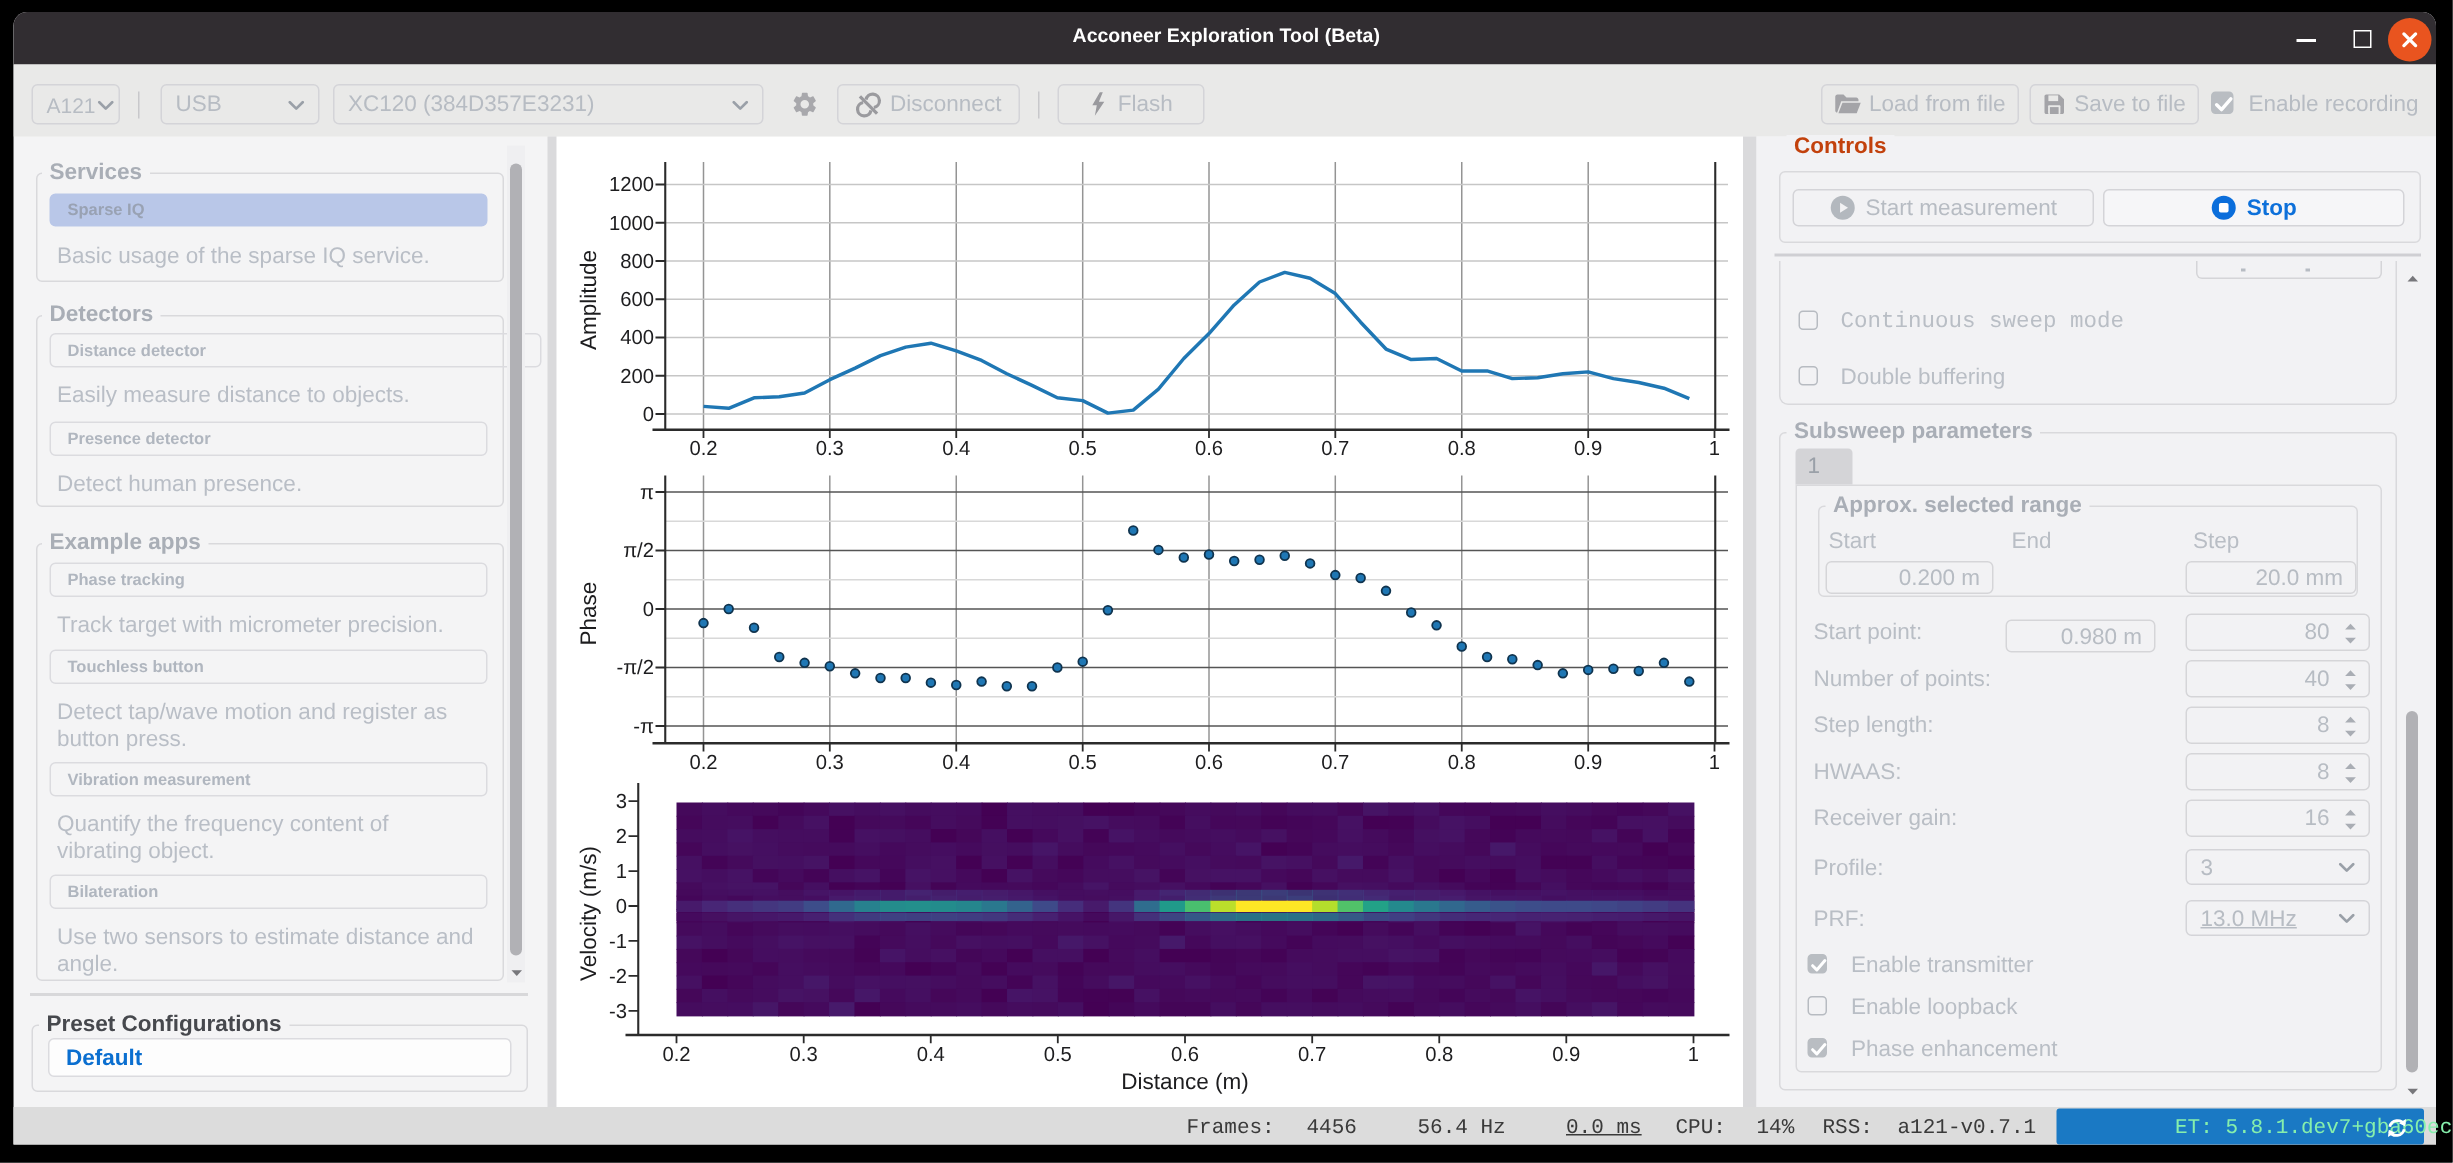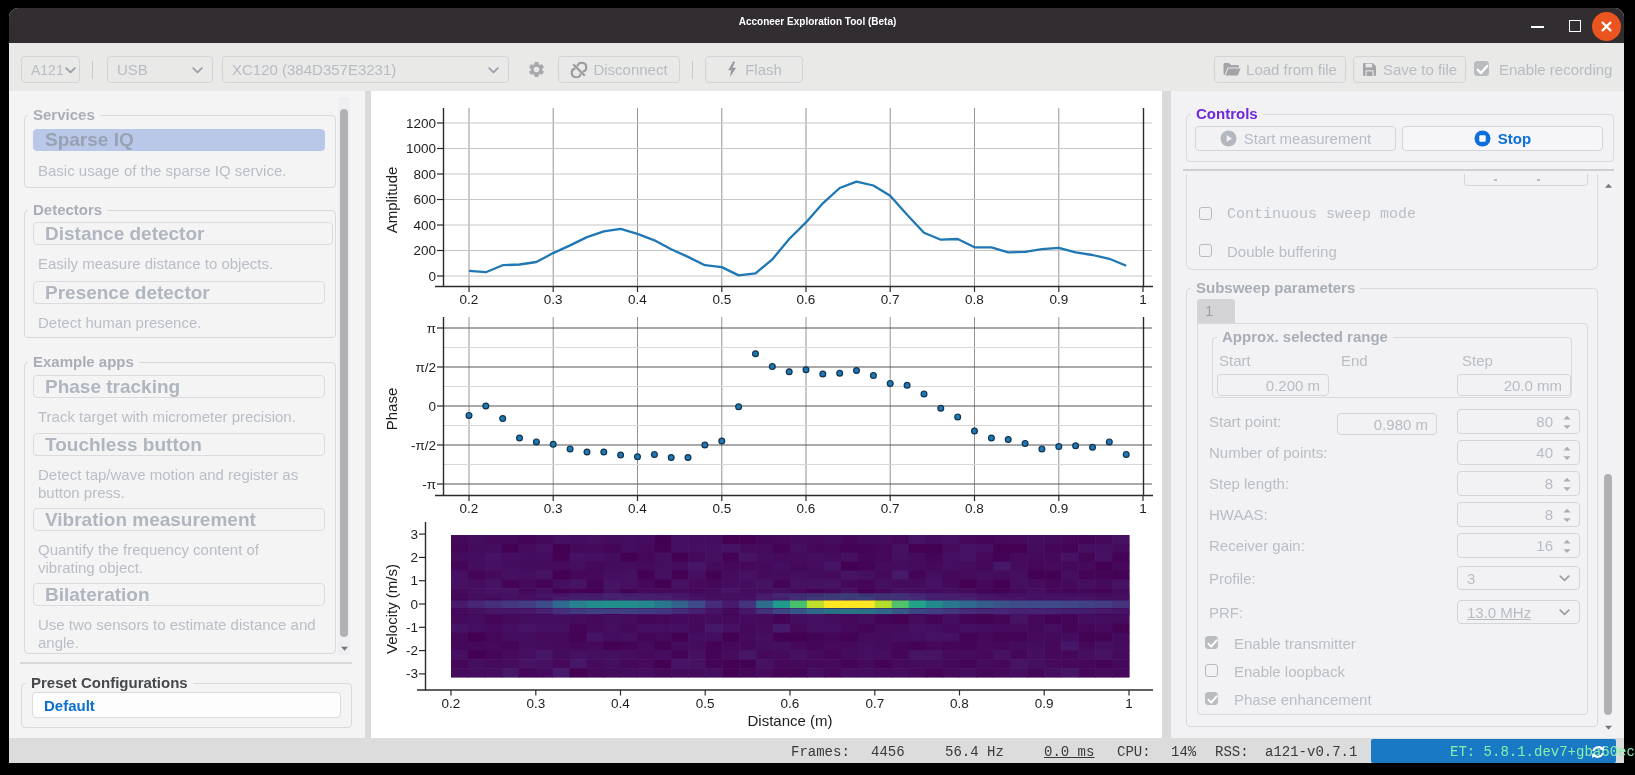--- a/index.html
+++ b/index.html
@@ -7,32 +7,32 @@
     font-family:"Liberation Sans", sans-serif; position:relative; }
   .abs { position:absolute; }
   #win { position:absolute; left:9px; top:8px; width:1615px; height:755px;
     background:#f4f4f5; border-radius:9px 9px 0 0; overflow:hidden; }
   #titlebar { position:absolute; left:0; top:0; width:100%; height:35px; background:#312d31; }
   #toolbar { position:absolute; left:0; top:35px; width:100%; height:48px; background:#e9e9e8; }
   .rpanel { position:absolute; background:#f2f2f4; }
   .split { position:absolute; background:#dadadc; }
   .mono { font-family:"Liberation Mono", monospace; font-size:14px; color:#3a3a3a; position:absolute; white-space:pre; }
   #title { position:absolute; width:1635px; top:16px; text-align:center; color:#fff;
-    font-size:10px; font-weight:bold; }
+    font-size:13px; font-weight:bold; }
   .btn, .combo { position:absolute; border:1px solid #d4d4d8; border-radius:4px;
     color:#b7bcc3; font-size:15px; display:flex; align-items:center; }
   .btn { justify-content:center; gap:7px; }
   .combo { padding-left:9px; }
   .chev { position:absolute; right:9px; top:50%; margin-top:-3px; }
   .vsep { position:absolute; width:1px; background:#c8c8cb; }
   .gbox { position:absolute; border:1px solid #d9d9dc; border-radius:4px; }
   .glabel { position:absolute; font-size:15px; font-weight:bold; color:#a9aeb6;
     background:#f4f4f5; padding:0 5px; line-height:16px; white-space:nowrap; }
   .sbtn { position:absolute; border:1px solid #dbdbdf; border-radius:4px; color:#b0b6bf;
-    font-size:19px; font-weight:bold; display:flex; align-items:center; padding-left:11px;
+    font-size:11px; font-weight:bold; display:flex; align-items:center; padding-left:11px;
     white-space:nowrap; }
   .desc { position:absolute; font-size:15px; color:#b9bec6; line-height:17.5px; white-space:pre-line; }
   .cbox { position:absolute; width:13px; height:13px; border:1.8px solid #b7bbc1; border-radius:3px; }
   .cbox.chk { background:#b9bdc2; border-color:#b9bdc2; }
   .clabel { position:absolute; font-size:15px; color:#b9bec5; white-space:nowrap; }
   .spin { position:absolute; border:1px solid #d5d5d8; border-radius:4px; font-size:15px; color:#b7bcc3; }
   .rowlab { position:absolute; font-size:15px; color:#b9bec5; }
   .plots { position:absolute; left:371px; top:91px; }
   .sb-handle { position:absolute; background:#b1b1b5; border-radius:4px; }
   .icon { position:absolute; }
@@ -102,21 +102,21 @@
       <path d="M2.4 6.8 L5.2 9.6 L10.6 3.4" fill="none" stroke="#ffffff" stroke-width="2" stroke-linecap="round" stroke-linejoin="round"></path>
     </svg>
   </div>
 <div class="clabel" style="left:1499px;top:61px;color:#b7bcc3">Enable recording</div>
 <div class="gbox" style="left:24px;top:115px;width:312px;height:73px;"></div>
 <div class="glabel" style="left:28px;top:107px;text-align:right;">Services</div>
 <div class="sbtn" style="left:33px;top:129px;width:292px;height:22px;background:#b9c7e8;border-color:#b9c7e8;color:#99a2b3">Sparse IQ</div>
 <div class="desc" style="left:38px;top:162px;">Basic usage of the sparse IQ service.</div>
 <div class="gbox" style="left:24px;top:210px;width:312px;height:128px;"></div>
 <div class="glabel" style="left:28px;top:202px;">Detectors</div>
-<div class="sbtn" style="left:33px;top:222px;width:300px;height:23px;">Distance detector</div>
+<div class="sbtn" style="left:33px;top:222px;width:328px;height:23px;">Distance detector</div>
 <div class="desc" style="left:38px;top:255px;">Easily measure distance to objects.</div>
 <div class="sbtn" style="left:33px;top:281px;width:292px;height:23px;">Presence detector</div>
 <div class="desc" style="left:38px;top:314px;">Detect human presence.</div>
 <div class="gbox" style="left:24px;top:362px;width:312px;height:292px;"></div>
 <div class="glabel" style="left:28px;top:354px;">Example apps</div>
 <div class="sbtn" style="left:33px;top:375px;width:292px;height:23px;">Phase tracking</div>
 <div class="desc" style="left:38px;top:408px;">Track target with micrometer precision.</div>
 <div class="sbtn" style="left:33px;top:433px;width:292px;height:23px;">Touchless button</div>
 <div class="desc" style="left:38px;top:466px;width:290px">Detect tap/wave motion and register as button press.</div>
 <div class="sbtn" style="left:33px;top:508px;width:292px;height:23px;">Vibration measurement</div>
@@ -1069,21 +1069,21 @@
 <line x1="959.5" y1="690" x2="959.5" y2="695.5" stroke="#2b2b2b" stroke-width="1.2"></line>
 <text x="959.5" y="707.5" font-size="13.5" fill="#1d1d1f" text-anchor="middle">0.8</text>
 <line x1="1044.2" y1="690" x2="1044.2" y2="695.5" stroke="#2b2b2b" stroke-width="1.2"></line>
 <text x="1044.2" y="707.5" font-size="13.5" fill="#1d1d1f" text-anchor="middle">0.9</text>
 <line x1="1129.0" y1="690" x2="1129.0" y2="695.5" stroke="#2b2b2b" stroke-width="1.2"></line>
 <text x="1129.0" y="707.5" font-size="13.5" fill="#1d1d1f" text-anchor="middle">1</text>
 <text x="394" y="606" font-size="15" fill="#1d1d1f" text-anchor="middle" transform="rotate(-90 397 606)">Velocity (m/s)</text>
 <text x="790" y="726" font-size="15" fill="#1d1d1f" text-anchor="middle">Distance (m)</text>
 </svg>
 <div class="gbox" style="left:1186px;top:114px;width:428px;height:48px;background:#f2f2f4"></div>
-<div class="glabel" style="left:1191px;top:106px;color:#6d28d9;background:#f2f2f4">Controls</div>
+<div class="glabel" style="left:1191px;top:90px;color:#c2410c;background:#f2f2f4">Controls</div>
 <div class="btn" style="left:1195px;top:126px;width:201px;height:25px;background:#f2f2f4">
     <svg width="17" height="17" viewBox="0 0 17 17">
       <circle cx="8.5" cy="8.5" r="8" fill="#b3b8be"></circle>
       <path d="M6.7 5.1 L12 8.5 L6.7 11.9 Z" fill="#f2f2f4"></path>
     </svg>
     <span>Start measurement</span>
   </div>
 <div class="btn" style="left:1402px;top:126px;width:201px;height:25px;background:#f6f6f8;color:#0d70da;font-weight:bold">
     <svg width="17" height="17" viewBox="0 0 17 17">
       <circle cx="8.5" cy="8.5" r="8" fill="#0b6edb"></circle>

